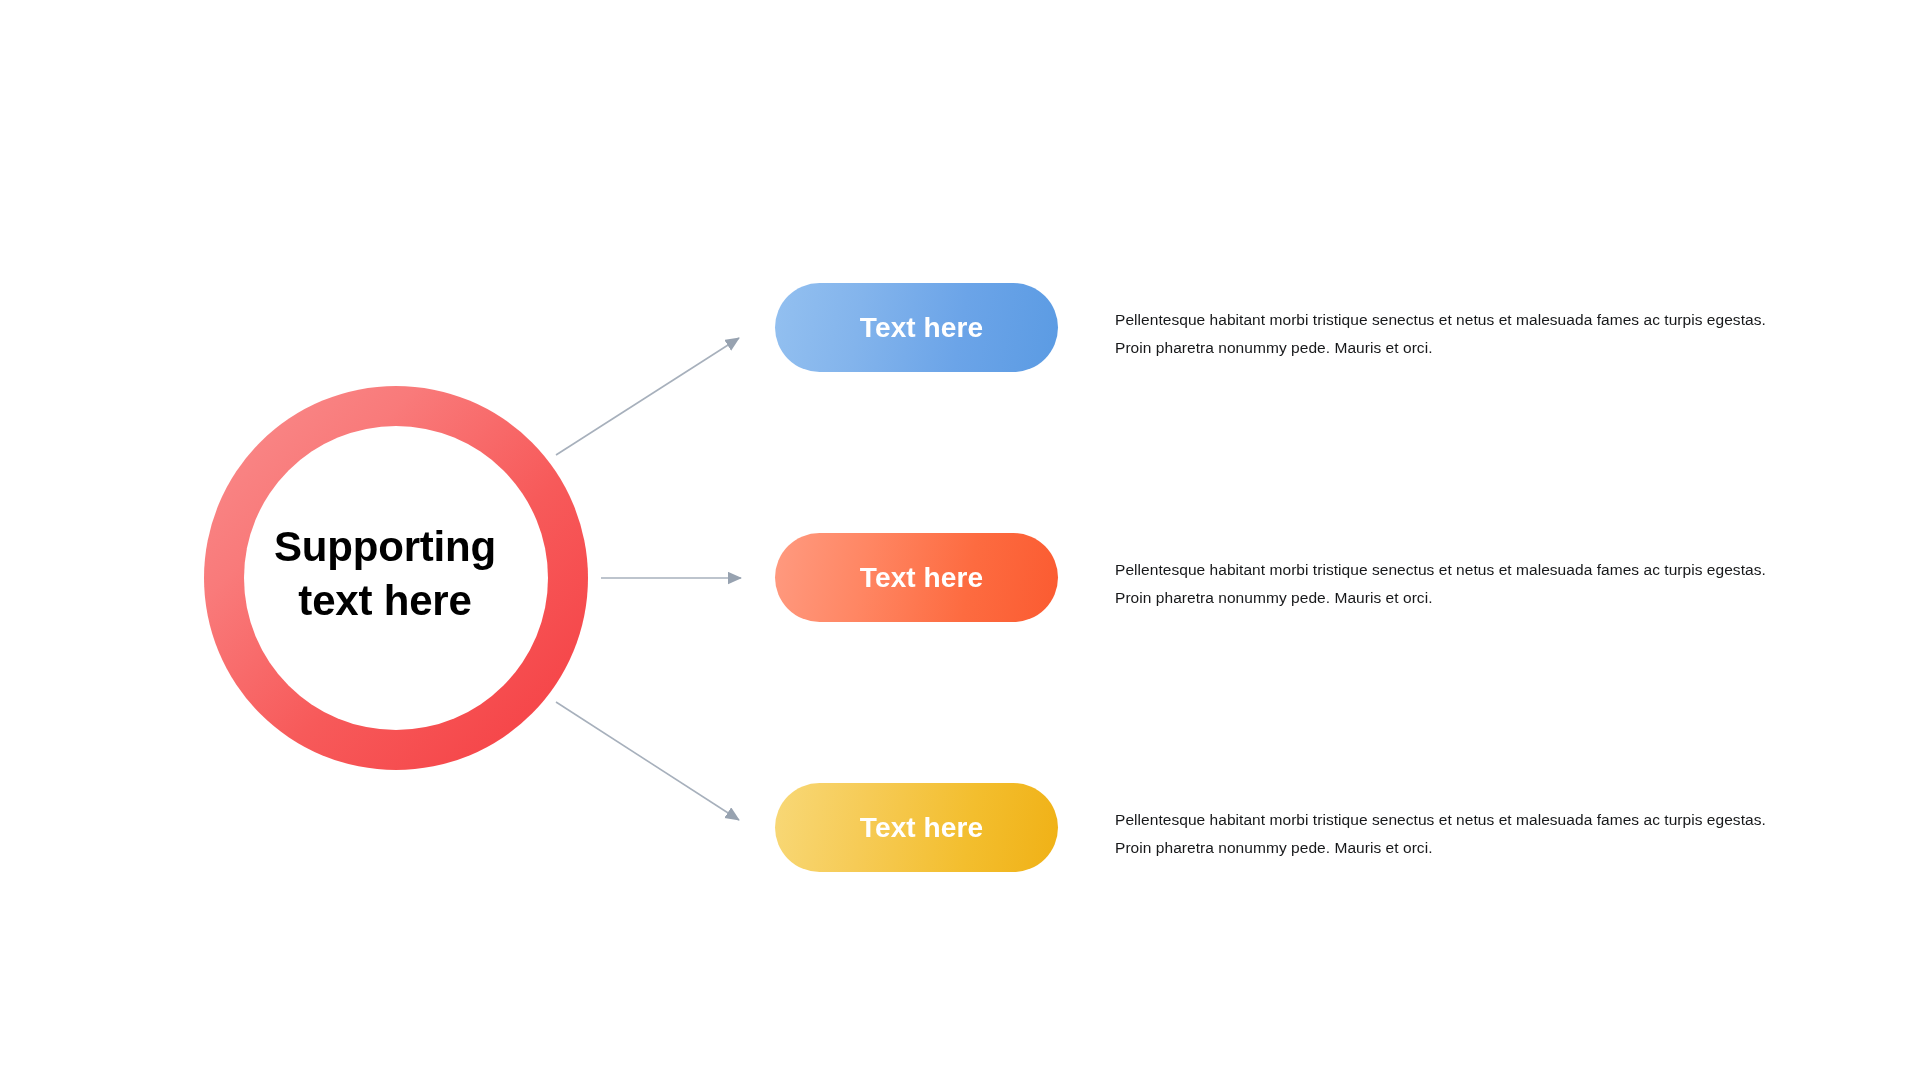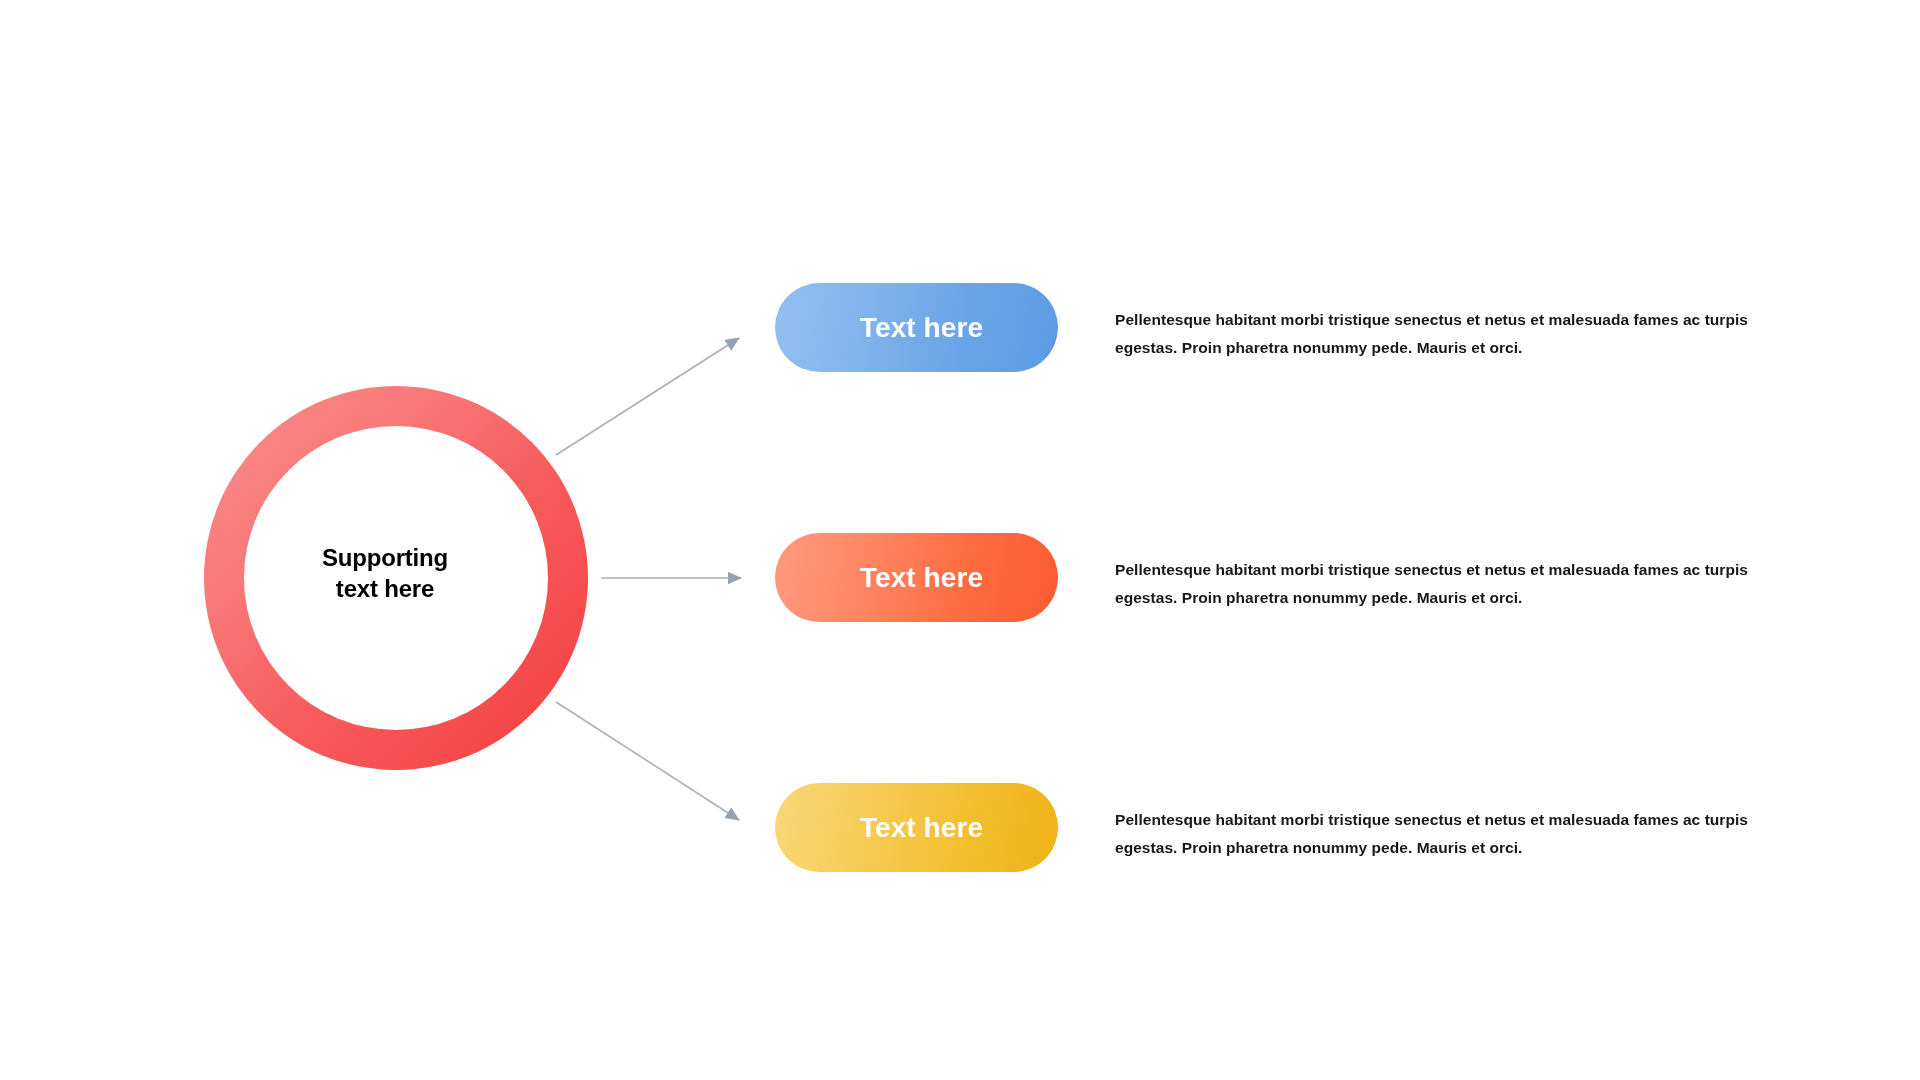--- a/index.html
+++ b/index.html
@@ -49,21 +49,21 @@
     top: 0;
     width: 100%;
     height: 100%;
     display: flex;
     flex-direction: column;
     align-items: center;
     justify-content: center;
     padding-right: 22px;
     padding-bottom: 8px;
     box-sizing: border-box;
-    font-size: 24px;
+    font-size: 42px;
     font-weight: 700;
     line-height: 1.28;
     color: #000000;
     text-align: center;
     letter-spacing: -0.2px;
     white-space: pre-line;
   }
 
   
   #connectors {
@@ -111,21 +111,20 @@
 
   .desc {
     position: absolute;
     left: 340px;
     top: 23px;
     width: 660px;
     font-size: 15.5px;
     line-height: 28px;
     color: #17181a;
     letter-spacing: 0.05px;
-    font-weight: bold;
   }
 </style>
 </head>
 <body>
 
 <div id="stage">
 
   <div id="hub">
     <div id="hub-ring"></div>
     <div id="hub-hole"></div>

